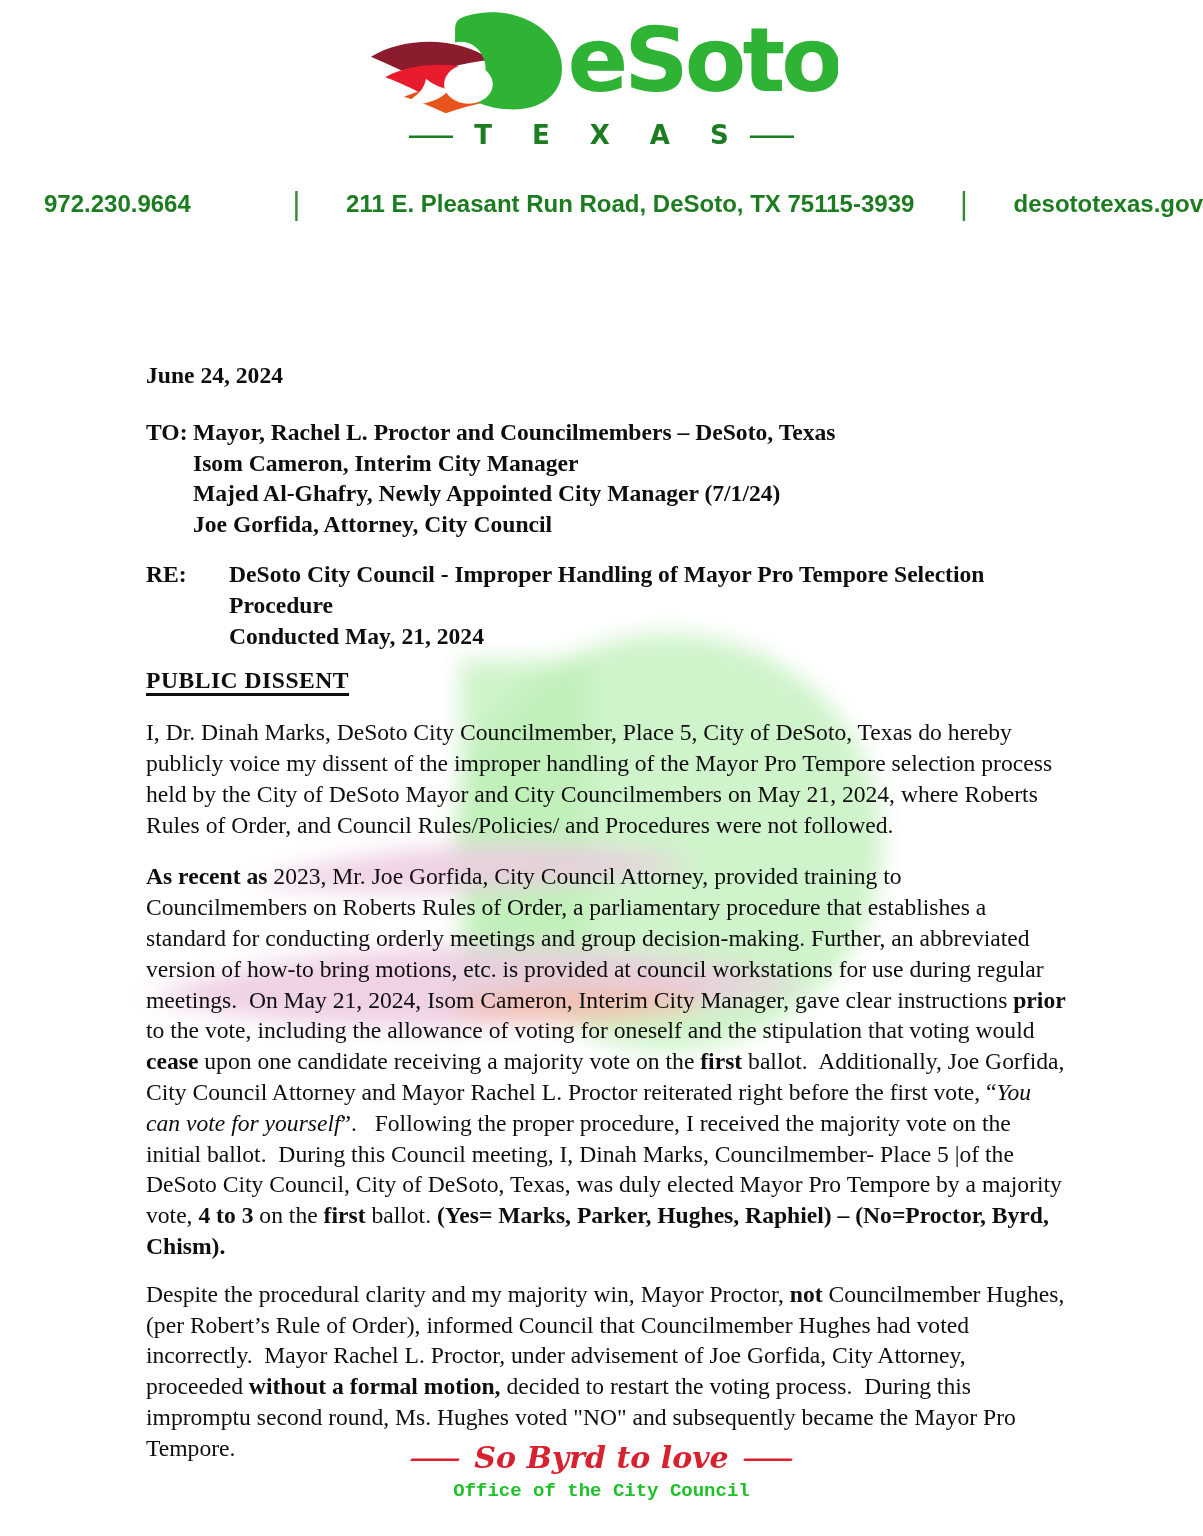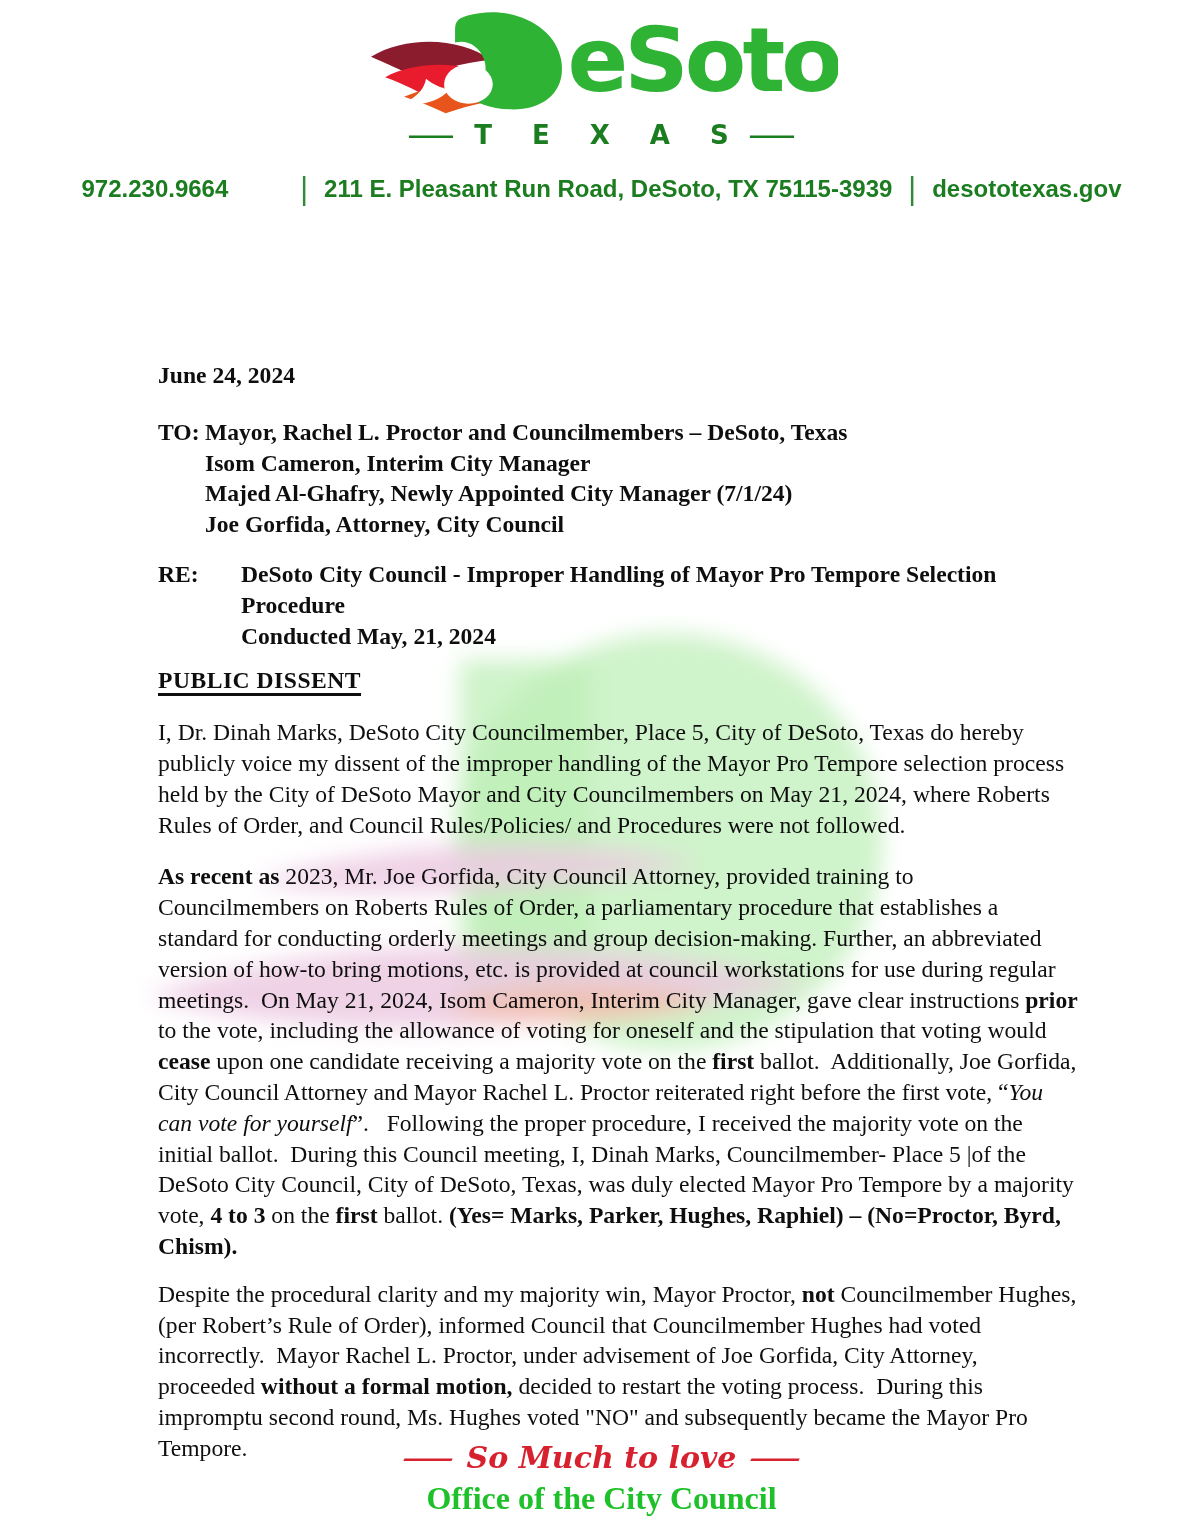--- a/index.html
+++ b/index.html
@@ -13,31 +13,31 @@
   
   .header{text-align:center;}
   .logo{display:block;margin:8px auto 0 auto;}
   .texas-row{
     display:flex;justify-content:center;align-items:center;gap:30px;margin-top:2px;
     color:var(--dark-green,#1c7d2b);font-family:"DejaVu Sans",sans-serif;font-weight:bold;font-size:26px;
   }
   .texas-text{letter-spacing:40px;margin-right:-40px;}
   .texas-dash{transform:scaleX(1.9) scaleY(0.75);font-weight:bold;}
   .contact-row{
-    display:flex;justify-content:center;align-items:center;margin-top:25px;
-    color:var(--dark-green,#1b7c20);font-family:"Liberation Sans",sans-serif;font-weight:bold;font-size:24px;
+    display:flex;justify-content:space-between;align-items:center;margin-top:40px;
+    color:var(--dark-green,#1b7c20);font-family:"Liberation Sans",sans-serif;font-weight:bold;font-size:24px;padding-left:44px;
   }
   .contact-row .phone{margin-right:56px;}
   .contact-row .sep{
     font-weight:400;font-size:30px;line-height:24px;margin:0 16px;opacity:.9;
     transform:scaleY(1.05);
   }
 
   
-  .letter{position:absolute;left:158px;top:352px;width:922px;font-size:23.6px;line-height:30.8px;}
+  .letter{position:absolute;left:146px;top:352px;width:922px;font-size:23.6px;line-height:30.8px;}
   .b{font-weight:bold;}
   .i{font-style:italic;}
   .date{font-weight:bold;}
   .hang{display:flex;}
   .hlabel{flex:0 0 47px;font-weight:bold;}
   .hlines{font-weight:bold;}
   .to-block{margin-top:26px;}
   .re-block{margin-top:19px;gap:36px;}
   .heading-wrap{margin-top:14px;}
   .heading{
@@ -51,21 +51,21 @@
   
   .footer{position:absolute;left:0;right:0;top:1432px;text-align:center;}
   .tagline-row{
     display:flex;justify-content:center;align-items:center;gap:24px;
     color:var(--motto-red,#d8212f);font-family:"DejaVu Serif",serif;
     font-style:italic;font-weight:bold;font-size:30px;
   }
   .tag-dash{transform:scaleX(1.8) scaleY(0.7);}
   .office{
     margin-top:5px;color:var(--footer-green,#1fc12a);
-    font-family:Liberation Serif, serif;font-weight:bold;font-size:32px;
+    font-family:Liberation Mono, monospace;font-weight:bold;font-size:19px;
   }
 </style>
 </head>
 <body>
 
 <div class="page">
 
   <svg class="watermark" width="1203" height="1536" viewBox="0 0 1203 1536" aria-hidden="true">
     <defs>
         <filter id="wmblur" x="-30%" y="-30%" width="160%" height="160%">
@@ -141,20 +141,20 @@
       </div>
 
       <p class="para p1"><span>I, Dr. Dinah Marks, DeSoto City Councilmember, Place 5, City of DeSoto, Texas do hereby publicly voice my dissent of the improper handling of the Mayor Pro Tempore selection process held by the City of DeSoto Mayor and City Councilmembers on May 21, 2024, where Roberts Rules of Order, and Council Rules/Policies/ and Procedures were not followed.</span></p>
       <p class="para p2"><span class="b">As recent as </span><span>2023, Mr. Joe Gorfida, City Council Attorney, provided training to Councilmembers on Roberts Rules of Order, a parliamentary procedure that establishes a standard for conducting orderly meetings and group decision-making. Further, an abbreviated version of how-to bring motions, etc. is provided at council workstations for use during regular meetings.  On May 21, 2024, Isom Cameron, Interim City Manager, gave clear instructions </span><span class="b">prior</span><span> to the vote, including the allowance of voting for oneself and the stipulation that voting would </span><span class="b">cease</span><span> upon one candidate receiving a majority vote on the </span><span class="b">first</span><span> ballot.  Additionally, Joe Gorfida, City Council Attorney and Mayor Rachel L. Proctor reiterated right before the first vote, “</span><span class="i">You can vote for yourself</span><span>”.   Following the proper procedure, I received the majority vote on the initial ballot.  During this Council meeting, I, Dinah Marks, Councilmember- Place 5 |of the DeSoto City Council, City of DeSoto, Texas, was duly elected Mayor Pro Tempore by a majority vote, </span><span class="b">4 to 3</span><span> on the </span><span class="b">first</span><span> ballot. </span><span class="b">(Yes= Marks, Parker, Hughes, Raphiel) – (No=Proctor, Byrd, Chism).</span></p>
       <p class="para p3"><span>Despite the procedural clarity and my majority win, Mayor Proctor, </span><span class="b">not</span><span> Councilmember Hughes, (per Robert’s Rule of Order), informed Council that Councilmember Hughes had voted incorrectly.  Mayor Rachel L. Proctor, under advisement of Joe Gorfida, City Attorney, proceeded </span><span class="b">without a formal motion,</span><span> decided to restart the voting process.  During this impromptu second round, Ms. Hughes voted "NO" and subsequently became the Mayor Pro Tempore.</span></p>
     </main>
 
     <footer class="footer">
       <div class="tagline-row">
         <span class="tag-dash">—</span>
-        <span class="tag-text">So Much to love</span>
+        <span class="tag-text">So Byrd to love</span>
         <span class="tag-dash">—</span>
       </div>
       <div class="office">Office of the City Council</div>
     </footer>
 
   </div>
 </div>
 
 </body></html>

